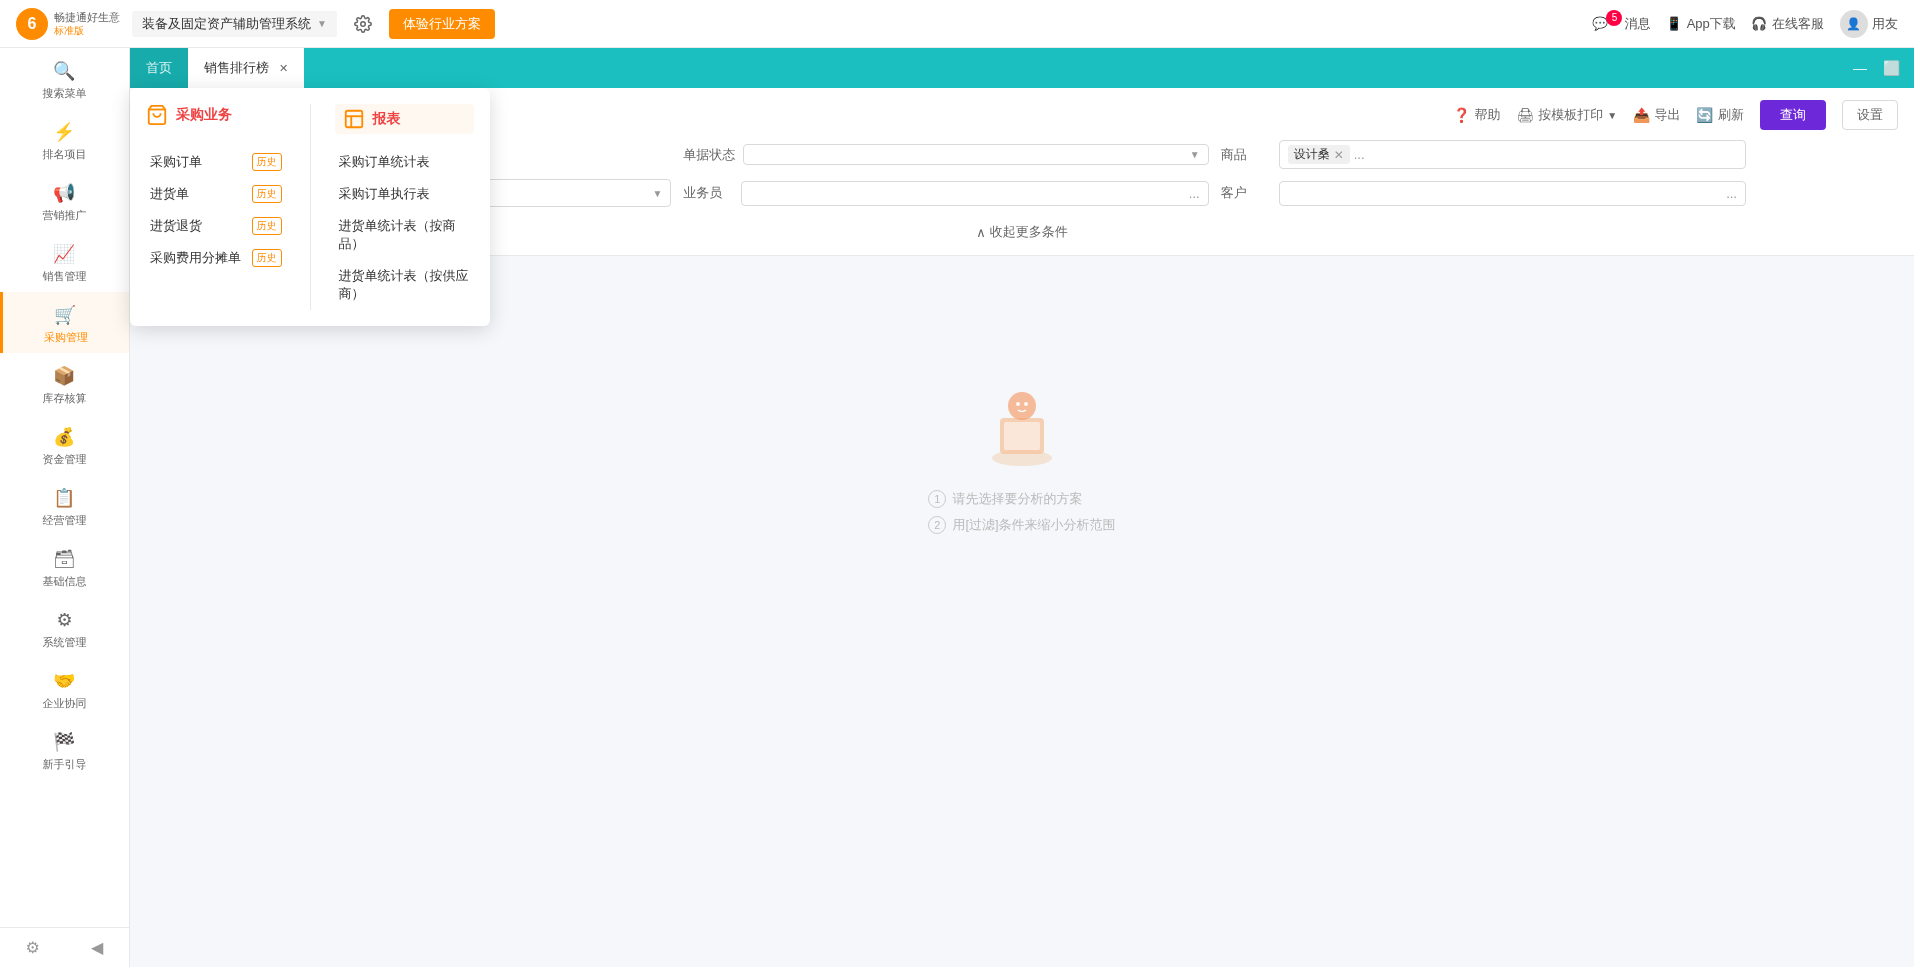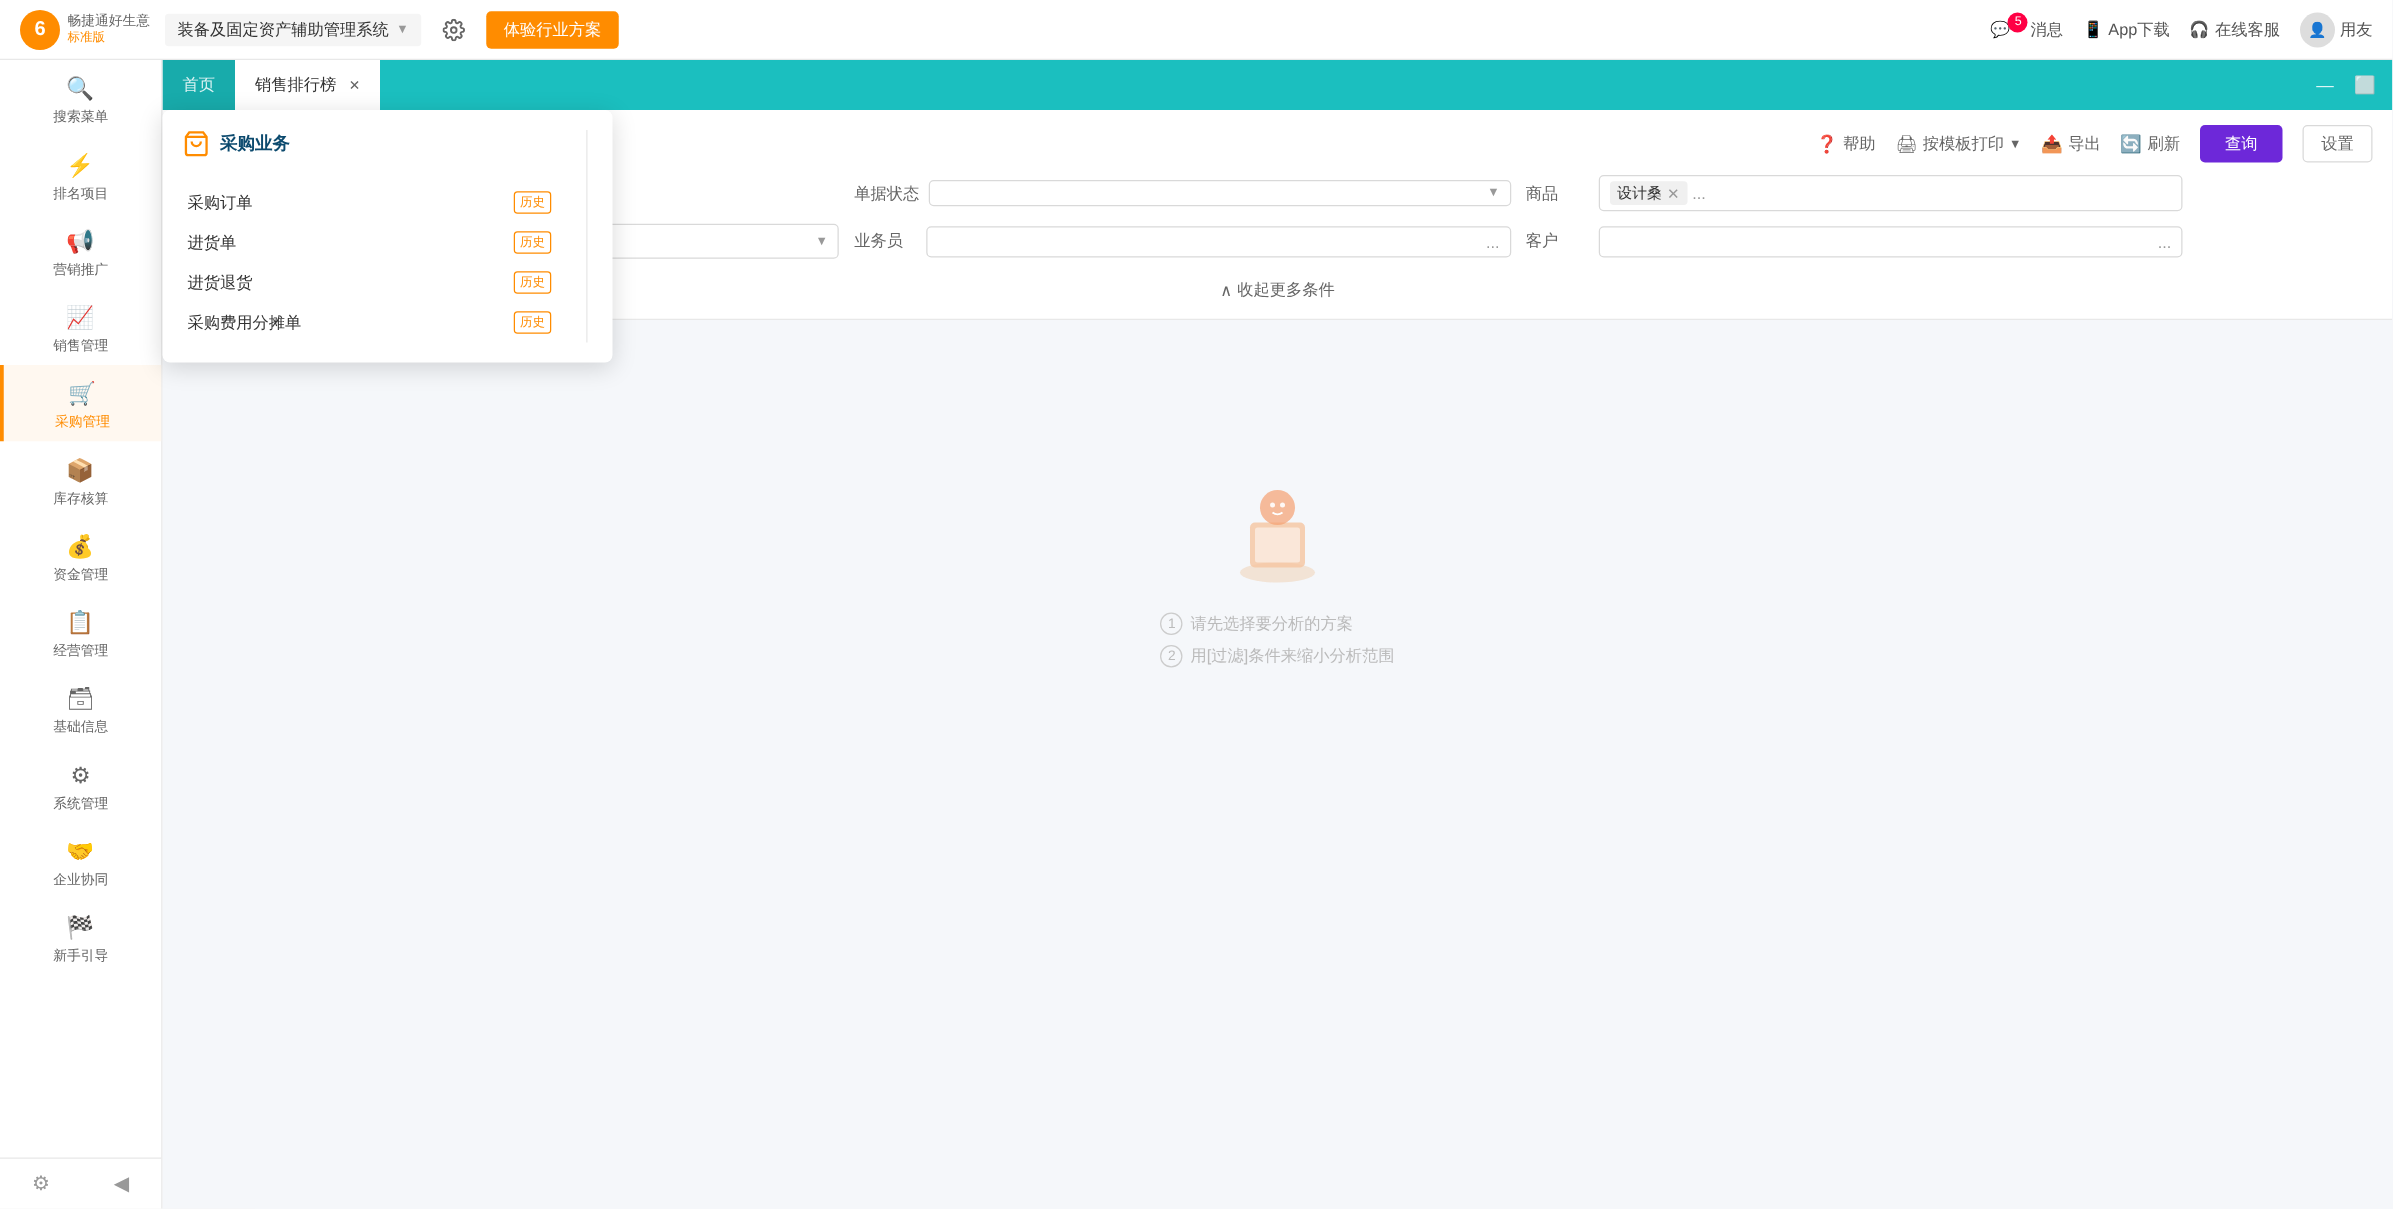--- a/index.html
+++ b/index.html
@@ -45,21 +45,21 @@
     .tab-item { display: flex; align-items: center; padding: 0 16px; height: 40px; cursor: pointer; color: rgba(255,255,255,0.85); font-size: 13px; gap: 6px; }
     .tab-item.home { background: rgba(0,0,0,0.1); }
     .tab-item.active { background: #fff; color: #333; }
     .tab-close { color: #666; font-size: 11px; cursor: pointer; margin-left: 4px; }
     .tab-bar-right { margin-left: auto; display: flex; align-items: center; gap: 8px; padding-right: 10px; color: rgba(255,255,255,0.85); }
     .tab-bar-icon-btn { cursor: pointer; font-size: 14px; width: 24px; height: 24px; display: flex; align-items: center; justify-content: center; }
 
     
     .dropdown-menu { position: absolute; top: 88px; left: 130px; background: white; border-radius: 6px; box-shadow: 0 4px 20px rgba(0,0,0,0.15); z-index: 200; width: 360px; padding: 16px; display: flex; gap: 20px; }
     .dropdown-col { flex: 1; }
-    .dropdown-col-header { display: flex; align-items: center; gap: 8px; font-size: 14px; font-weight: bold; color: #0c4a6e; margin-bottom: 12px; padding-bottom: 8px; }
+    .dropdown-col-header { display: flex; align-items: center; gap: 8px; font-size: 14px; font-weight: bold; color: #ef4444; margin-bottom: 12px; padding-bottom: 8px; }
     .dropdown-col-header-icon { width: 22px; height: 22px; }
     .dropdown-divider { width: 1px; background: #e8e8e8; margin: 0 4px; }
     .dropdown-item { display: flex; align-items: center; justify-content: space-between; padding: 7px 4px; cursor: pointer; font-size: 13px; color: #333; }
     .history-badge { background: #fff; border: 1px solid #ff8c00; color: #ff8c00; font-size: 10px; padding: 1px 4px; border-radius: 3px; }
 
     
     .toolbar-area { background: #fff; padding: 12px 16px 8px; border-bottom: 1px solid #e8e8e8; }
     .toolbar-top { display: flex; justify-content: flex-end; gap: 16px; margin-bottom: 10px; color: #666; font-size: 13px; }
     .toolbar-top-btn { display: flex; align-items: center; gap: 4px; cursor: pointer; }
     .toolbar-top-btn .btn-icon { font-size: 14px; }
@@ -340,13 +340,35 @@
     <div class="dropdown-item">
       <span>进货退货</span>
       <span class="history-badge">历史</span>
     </div>
     <div class="dropdown-item">
       <span>采购费用分摊单</span>
       <span class="history-badge">历史</span>
     </div>
   </div>
   <div class="dropdown-divider"></div>
+  <div class="dropdown-col">
+    <div class="dropdown-col-header" style="background:#fff8f0; border-radius:4px; padding: 4px 8px;">
+      <svg class="dropdown-col-header-icon" viewBox="0 0 24 24" fill="none" stroke="#ff8c00" stroke-width="2" xmlns="http://www.w3.org/2000/svg">
+        <rect x="3" y="3" width="18" height="18" rx="2" ry="2"></rect>
+          <line x1="3" y1="9" x2="21" y2="9"></line>
+          <line x1="9" y1="21" x2="9" y2="9"></line>
+      </svg>
+      <span>报表</span>
+    </div>
+    <div class="dropdown-item">
+      <span>采购订单统计表</span>
+    </div>
+    <div class="dropdown-item">
+      <span>采购订单执行表</span>
+    </div>
+    <div class="dropdown-item">
+      <span>进货单统计表（按商品）</span>
+    </div>
+    <div class="dropdown-item">
+      <span>进货单统计表（按供应商）</span>
+    </div>
+  </div>
 </div>
 
 </body></html>

